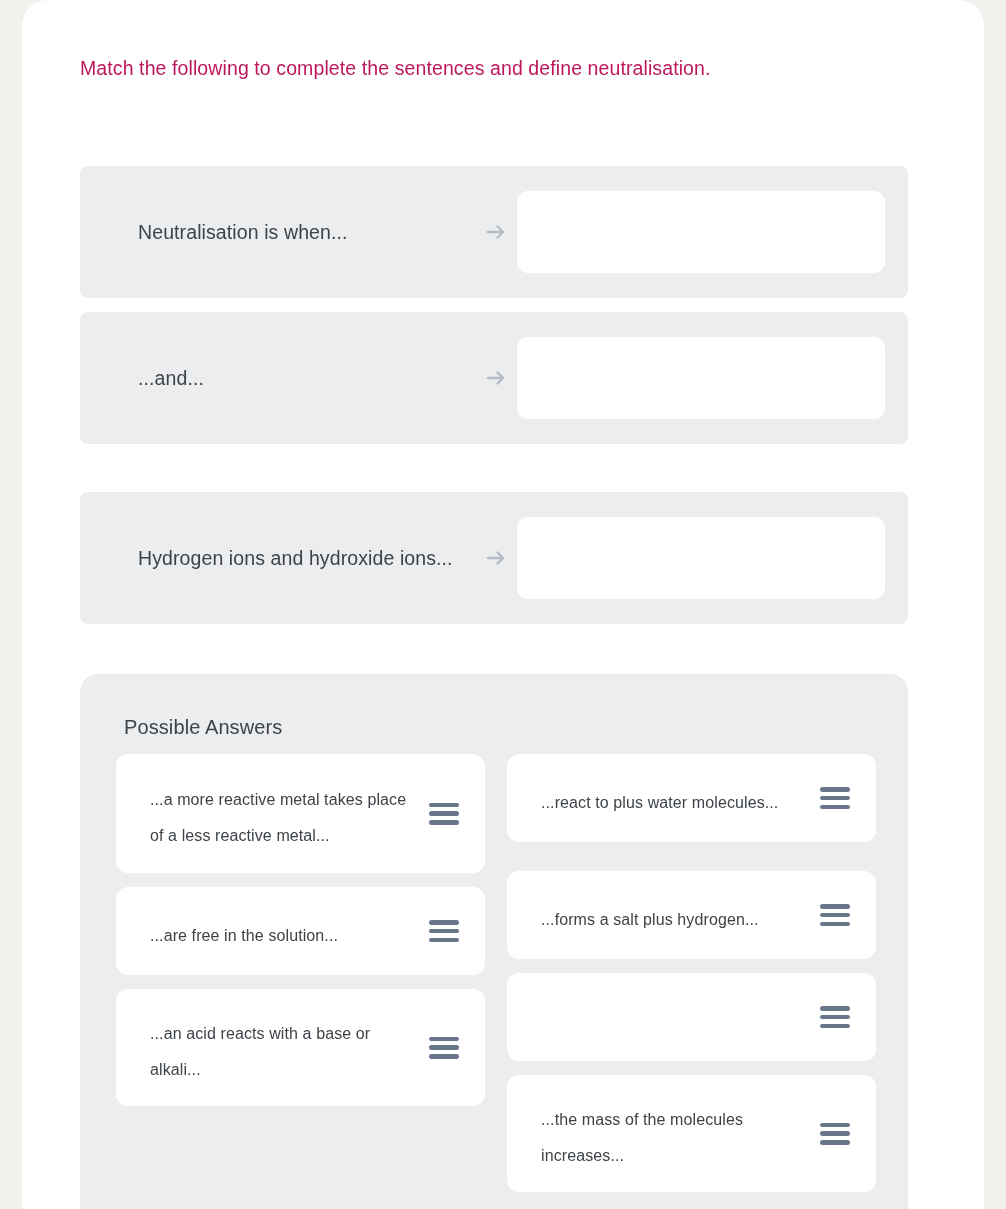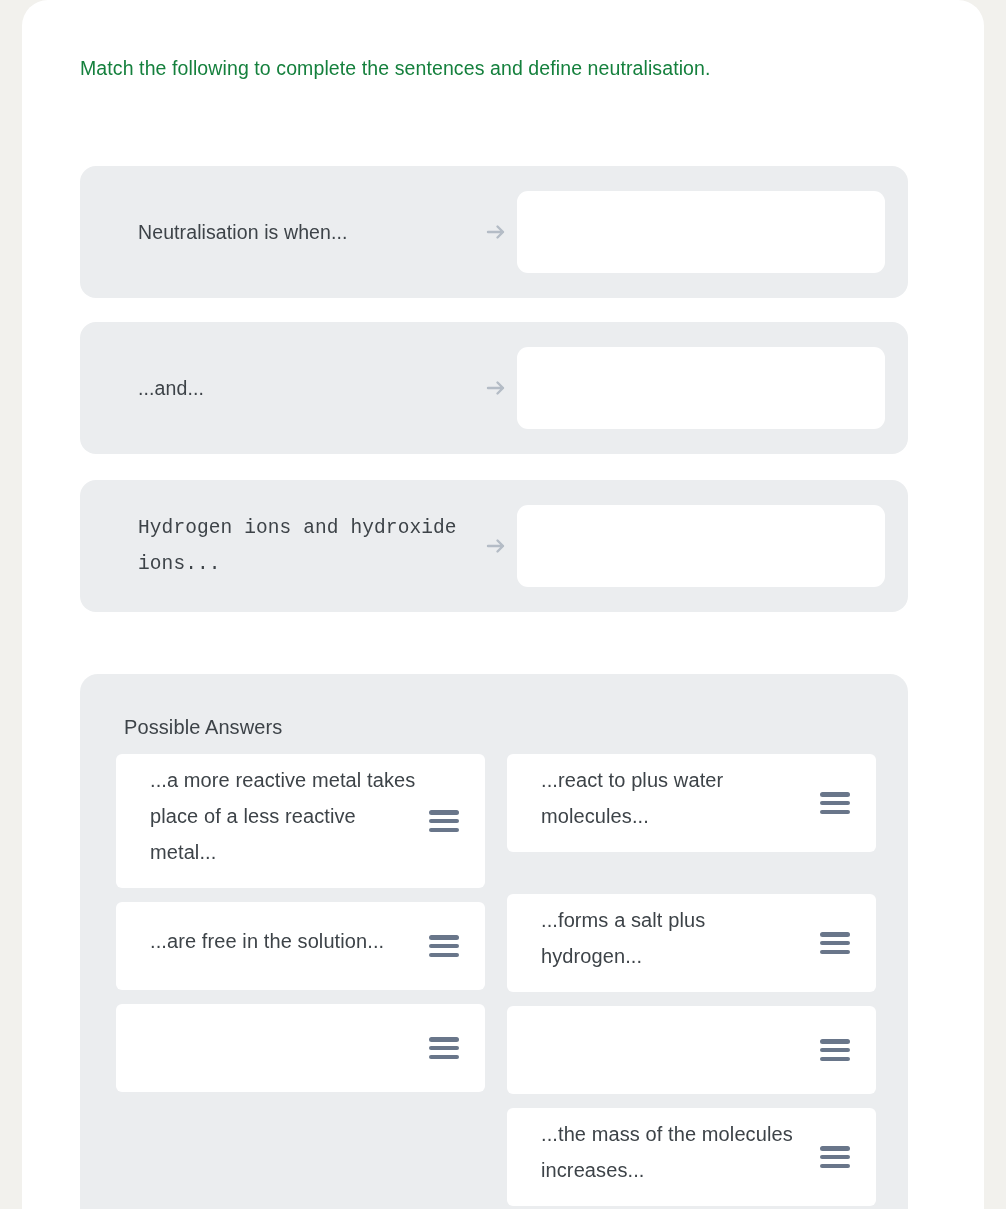--- a/index.html
+++ b/index.html
@@ -30,37 +30,37 @@
   }
 
   
   #instruction {
     position: absolute;
     left: 58px;
     top: 54px;
     width: 850px;
     font-size: 19.5px;
     line-height: 28px;
-    color: #15803d;
+    color: #be185d;
     letter-spacing: .1px;
     white-space: nowrap;
   }
 
   
   .prompt-row {
     position: absolute;
     left: 58px;
     width: 828px;
     height: 132px;
     background: #ebedef;
-    border-radius: 16px;
+    border-radius: 8px;
   }
   #prompt-row-0 { top: 166px; }
-  #prompt-row-1 { top: 322px; }
-  #prompt-row-2 { top: 480px; font-family: Liberation Mono, monospace; }
+  #prompt-row-1 { top: 312px; }
+  #prompt-row-2 { top: 492px; }
 
   .prompt-text {
     position: absolute;
     left: 58px;
     top: 0;
     height: 132px;
     width: 330px;
     display: flex;
     align-items: center;
     font-size: 19.5px;
@@ -122,26 +122,26 @@
 
   .answer-col {
     display: flex;
     flex-direction: column;
     gap: 14px;
   }
 
   .answer-card {
     position: relative;
     background: #ffffff;
-    border-radius: 6px;
-    padding: 8px 66px 18px 34px;
+    border-radius: 12px;
+    padding: 27px 66px 18px 34px;
     min-height: 88px;
     display: flex;
     align-items: center;
-    font-size: 20px;
+    font-size: 16px;
     line-height: 36px;
     color: #3d4348;
     letter-spacing: .1px;
   }
 
   .answer-card.tall { min-height: 119px; }
 
   .drag-handle {
     position: absolute;
     right: 26px;
@@ -220,41 +220,42 @@
         <div class="answer-card">
           <span>...are free in the solution...</span>
           <span class="drag-handle">
             <span></span>
               <span></span>
               <span></span>
           </span>
         </div>
 
         <div class="answer-card">
+          <span>...an acid reacts with a base or alkali...</span>
           <span class="drag-handle">
             <span></span>
               <span></span>
               <span></span>
           </span>
         </div>
 
       </div>
 
       <div class="answer-col">
 
         <div class="answer-card">
           <span>...react to plus water molecules...</span>
           <span class="drag-handle">
             <span></span>
               <span></span>
               <span></span>
           </span>
         </div>
 
-        <div class="answer-card" style="margin-top:28px">
+        <div class="answer-card" style="margin-top:15px">
           <span>...forms a salt plus hydrogen...</span>
           <span class="drag-handle">
             <span></span>
               <span></span>
               <span></span>
           </span>
         </div>
 
         <div class="answer-card">
           <span class="drag-handle">

